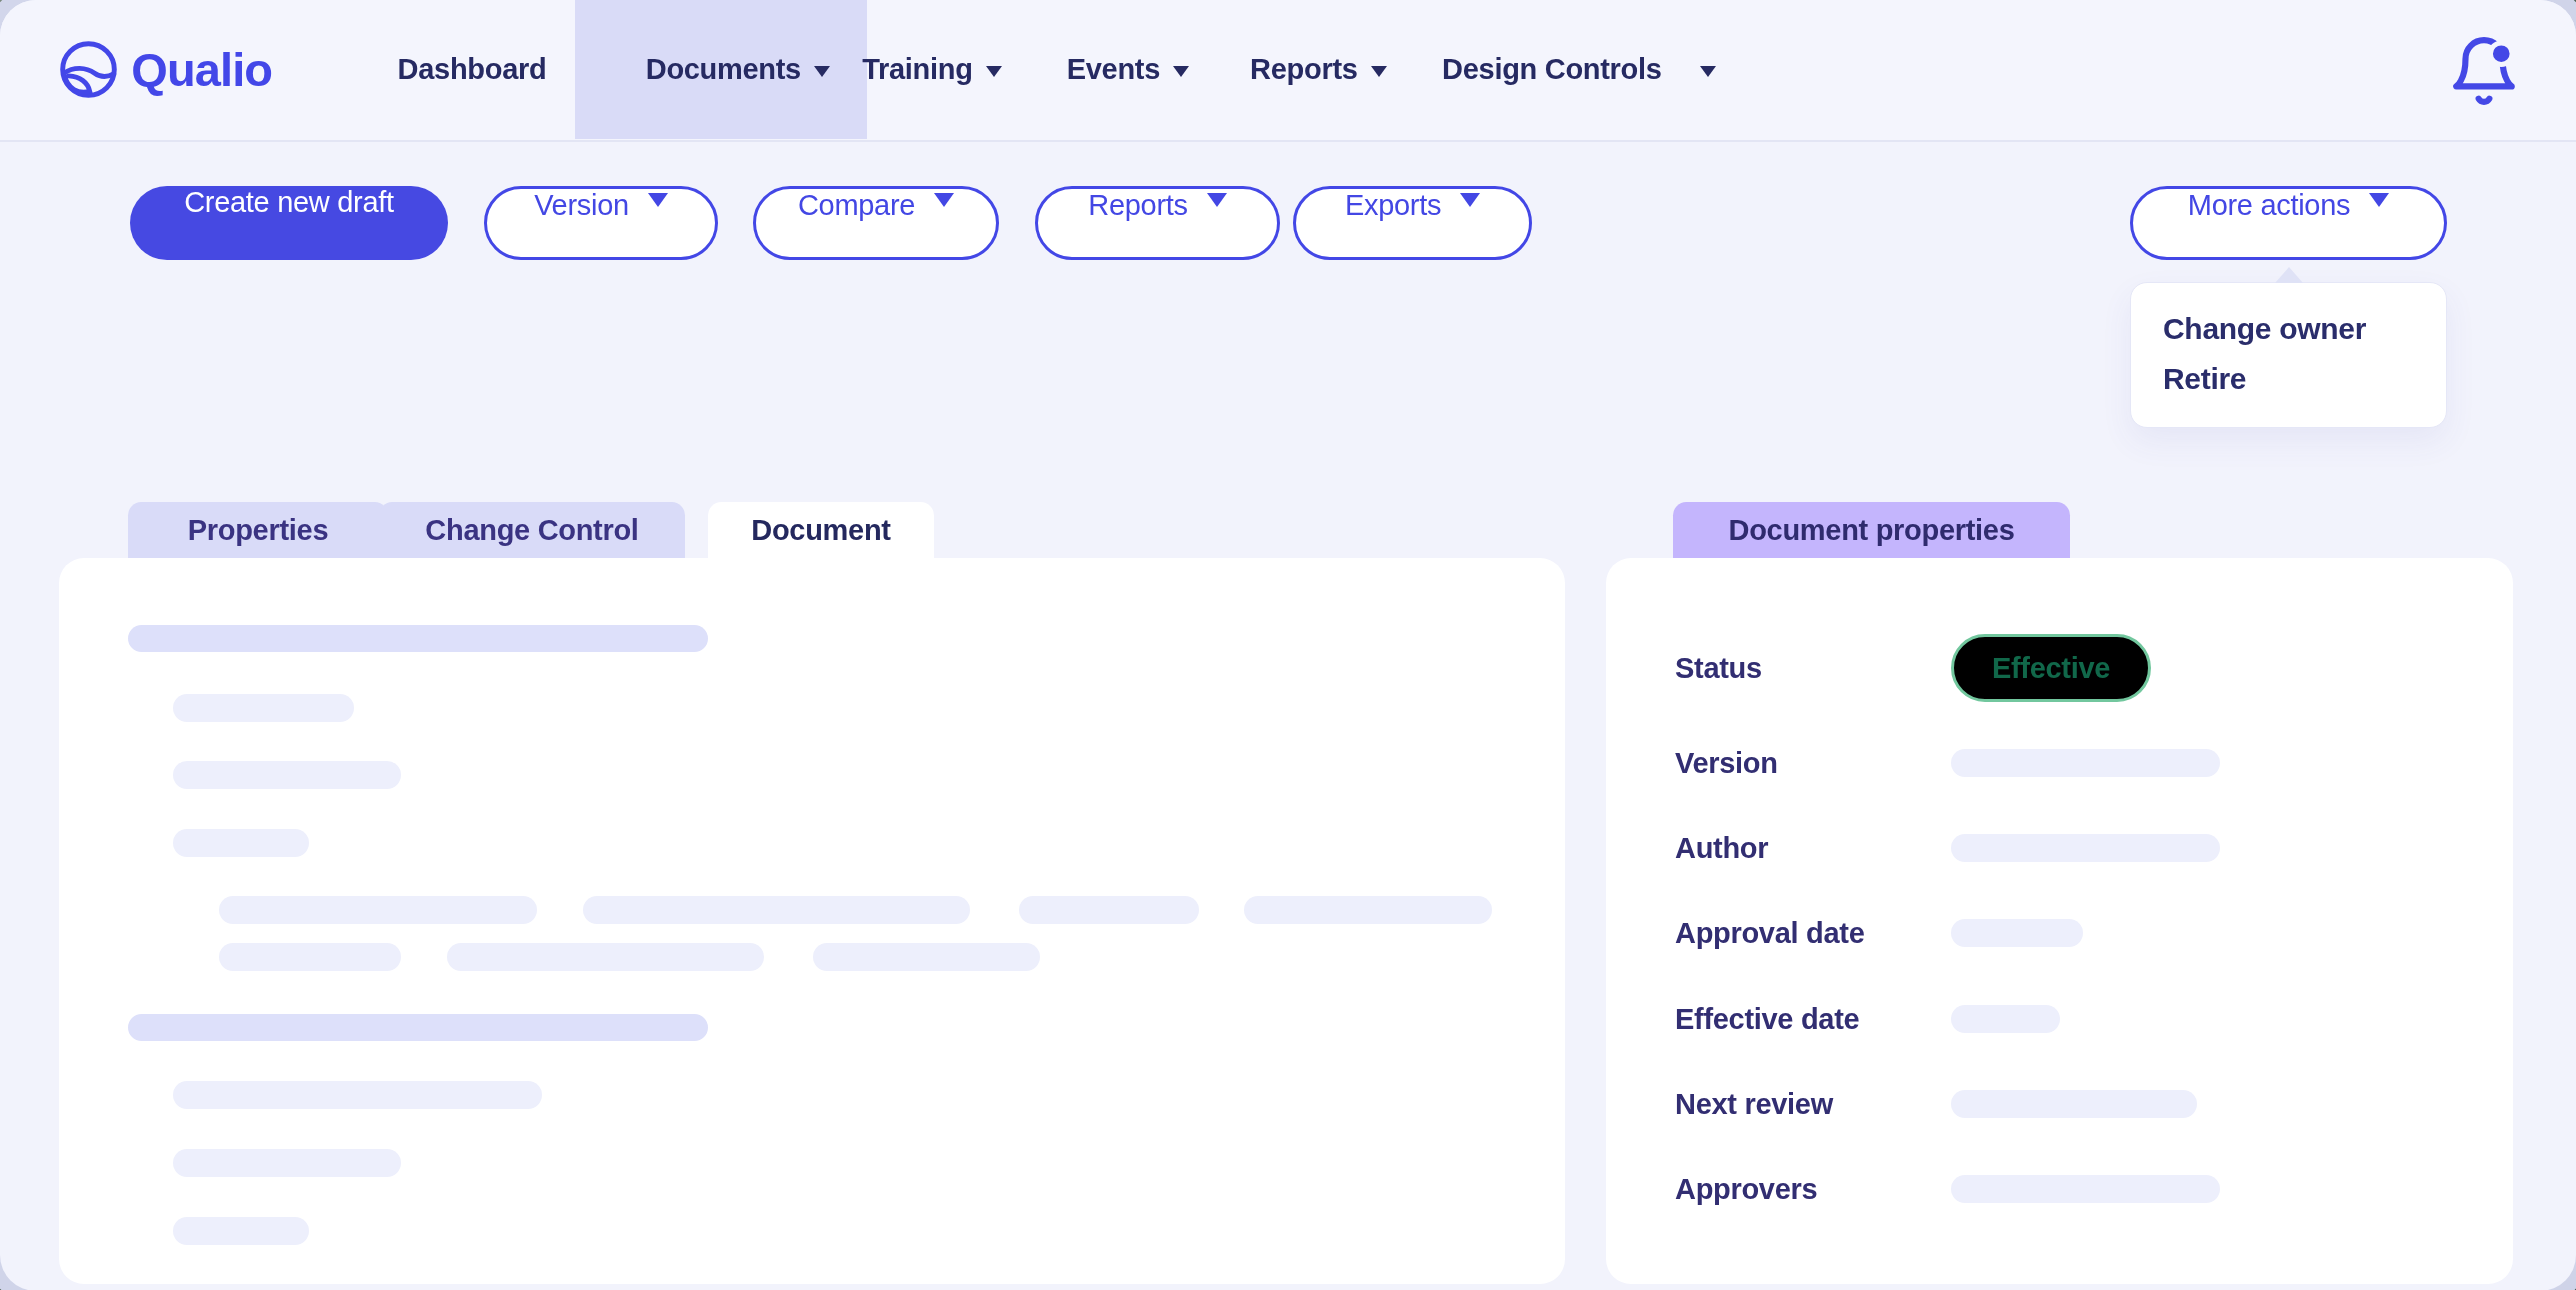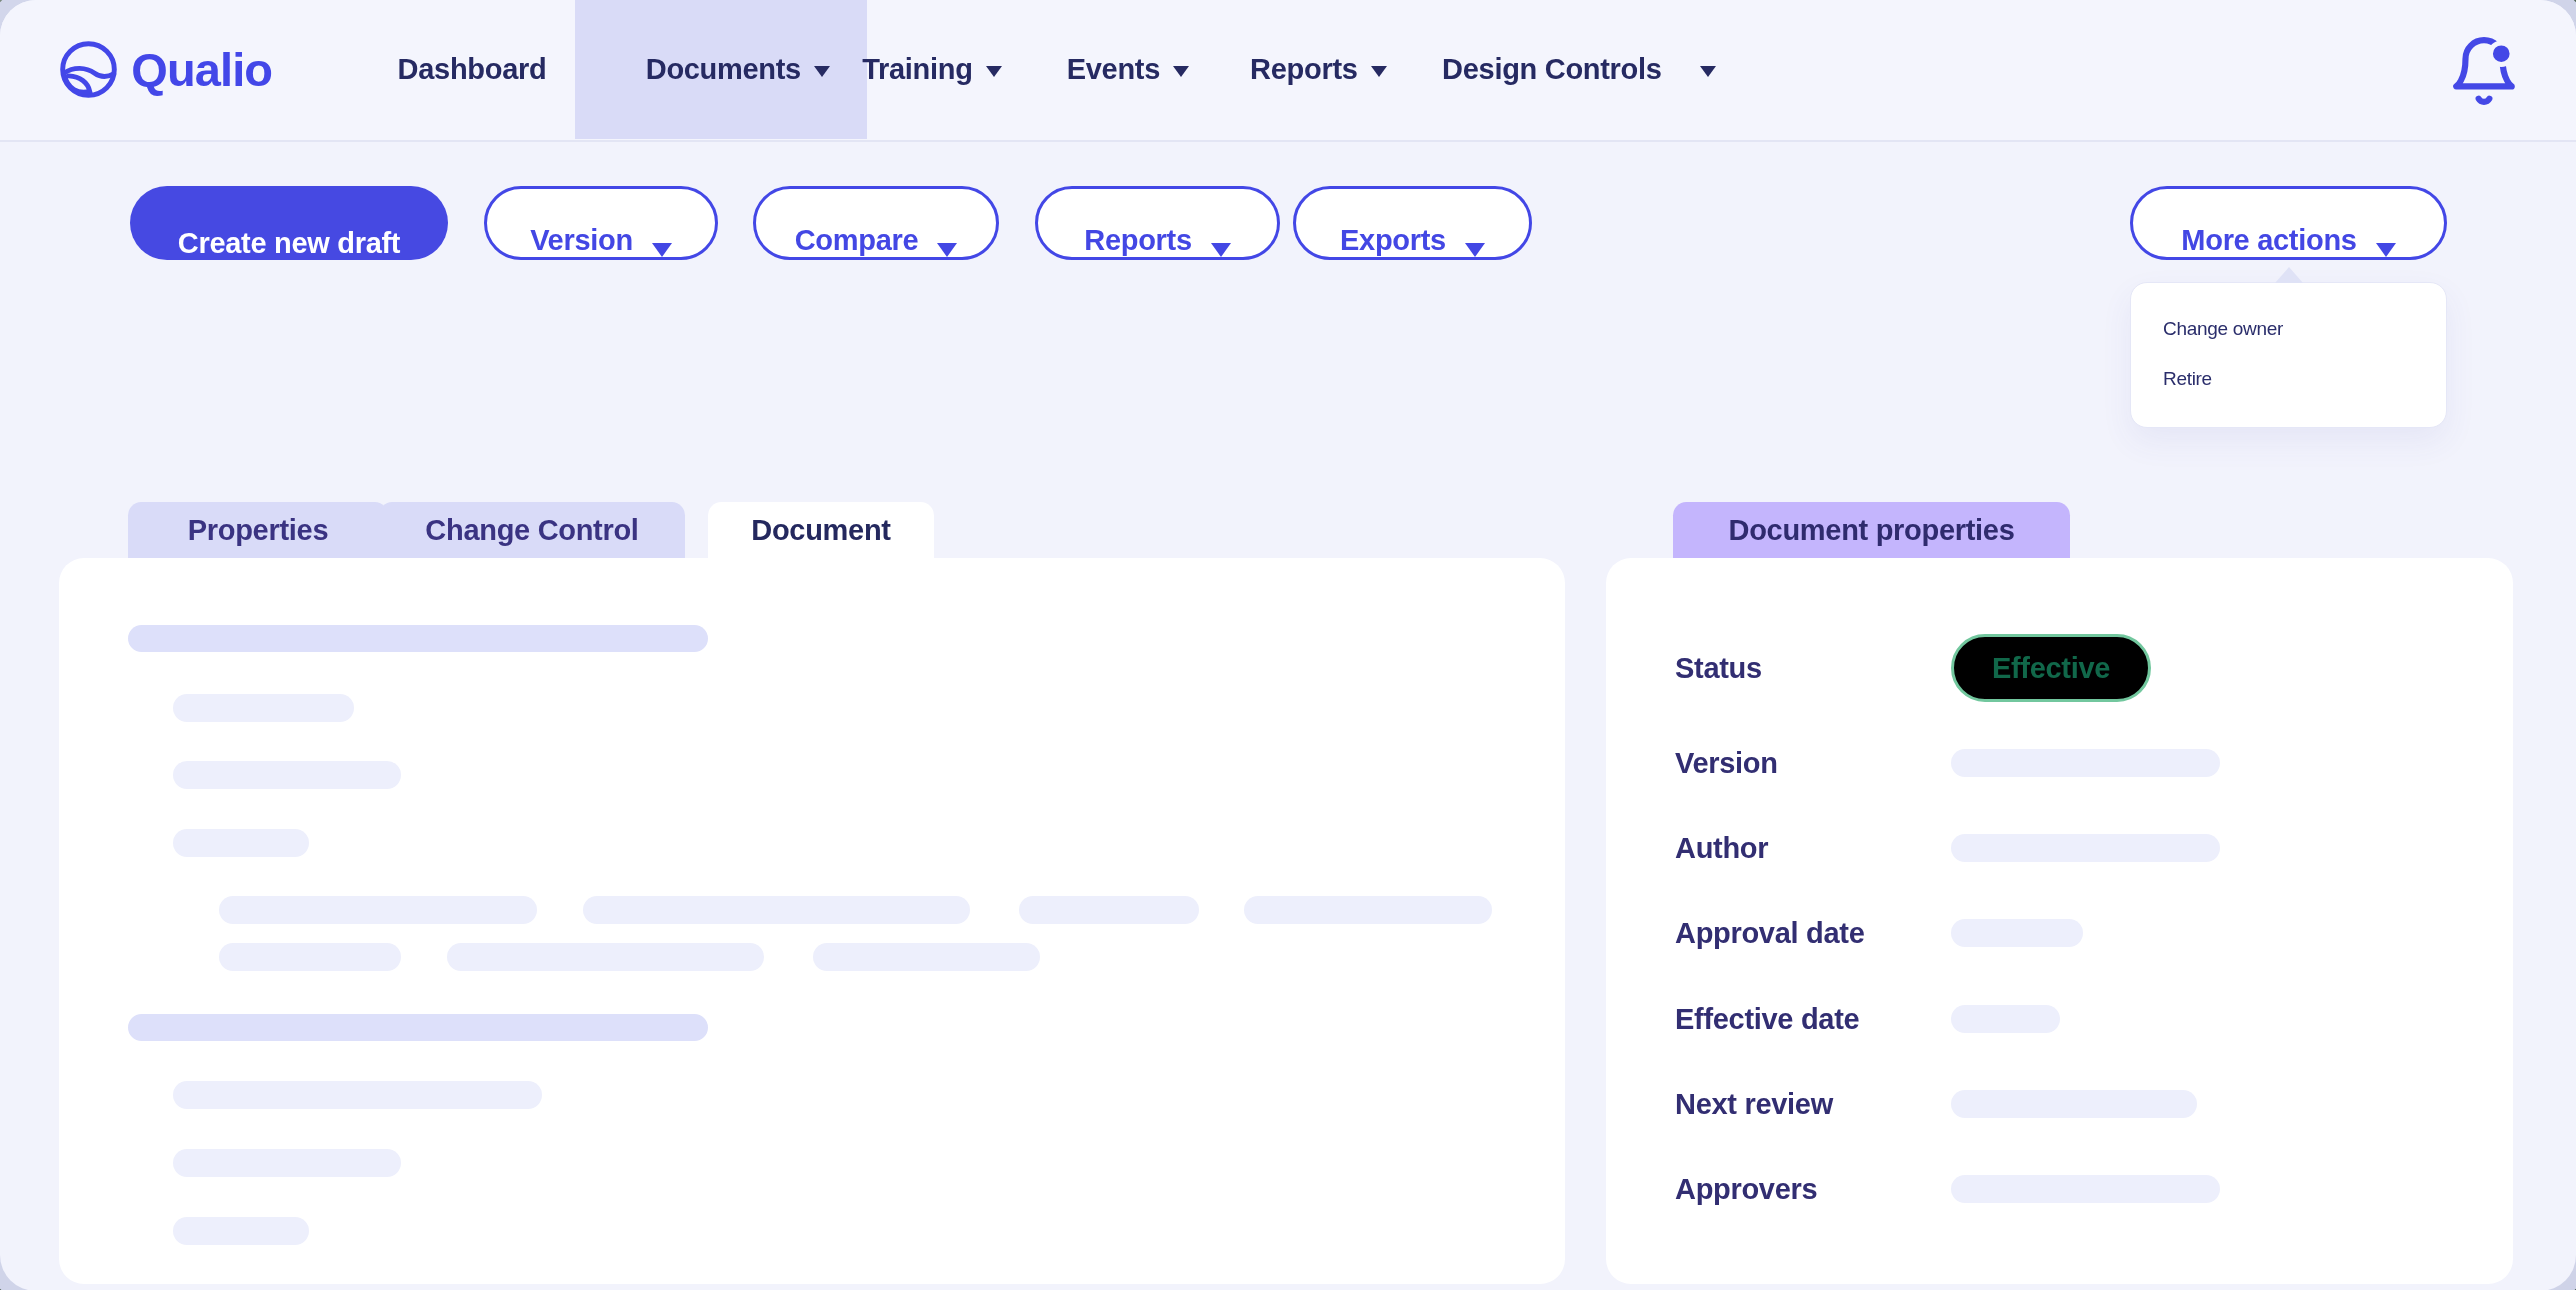--- a/index.html
+++ b/index.html
@@ -12,35 +12,35 @@
        border-bottom:2.8px solid #E3E5F4;box-sizing:border-box;}
   .logo-wrap{position:absolute;left:59px;top:0;height:139px;display:flex;align-items:center;gap:13.3px;}
   .wordmark{font-size:47px;font-weight:600;color:#4347E8;letter-spacing:-0.9px;}
   .nav-item{position:absolute;top:0;height:139px;display:flex;align-items:center;justify-content:center;
             font-size:29px;font-weight:700;color:#262A62;letter-spacing:-0.3px;cursor:pointer;}
   .nav-item .caret-sm{width:0;height:0;border-left:8.5px solid transparent;border-right:8.5px solid transparent;
             border-top:11.4px solid #262A62;margin-left:13.3px;margin-top:3.8px;}
   .nav-docs{background:#D9DBF7;padding-left:34px;}
   .bell{position:absolute;left:2447px;top:34px;width:74px;height:74px;cursor:pointer;}
   
-  .btn{position:absolute;top:186px;height:74px;border-radius:38px;display:flex;align-items:flex-end;
-       justify-content:center;font-size:29px;font-weight:700;letter-spacing:-0.3px;box-sizing:border-box;cursor:pointer;}
+  .btn{position:absolute;top:186px;height:74px;border-radius:38px;display:flex;align-items:flex-start;
+       justify-content:center;font-size:29px;font-weight:400;letter-spacing:-0.3px;box-sizing:border-box;cursor:pointer;}
   .btn-primary{background:#4649E2;color:#FFFFFF;}
   .btn-outline{background:#FFFFFF;border:3.8px solid #4347E6;color:#4347E4;}
   .btn .caret{width:0;height:0;border-left:10.4px solid transparent;border-right:10.4px solid transparent;
        border-top:14.2px solid #4347E4;margin-left:19px;margin-top:3.8px;}
   
   .menu{position:absolute;left:2130px;top:282px;width:317px;height:146px;background:#fff;
         border:1.9px solid #E5E7F7;border-radius:17px;box-sizing:border-box;
         box-shadow:0 13.3px 32px rgba(70,73,170,.07);}
   .menu:before{content:"";position:absolute;top:-16px;left:144px;width:0;height:0;
         border-left:14.2px solid transparent;border-right:14.2px solid transparent;
         border-bottom:16px solid #DFE2F6;}
-  .menu-item{height:50px;display:flex;align-items:center;padding-left:32px;font-size:19px;
-        font-weight:400;color:#2A2D6B;letter-spacing:-0.3px;cursor:pointer;}
+  .menu-item{height:50px;display:flex;align-items:center;padding-left:32px;font-size:30px;
+        font-weight:700;color:#2A2D6B;letter-spacing:-0.3px;cursor:pointer;}
   .menu-inner{padding-top:21px;}
   
   .tab{position:absolute;top:502px;height:56px;border-radius:13.3px 13.3px 0 0;display:flex;align-items:center;
        justify-content:center;font-size:29px;font-weight:700;letter-spacing:-0.3px;cursor:pointer;}
   .tab-idle{background:#D9DBF8;color:#3A3382;}
   .tab-active{background:#FFFFFF;color:#24285E;}
   
   .card{position:absolute;background:#FFFFFF;border-radius:25px;}
   .main-card{left:59px;top:558px;width:1506px;height:726px;}
   .side-card{left:1606px;top:558px;width:907px;height:726px;}

